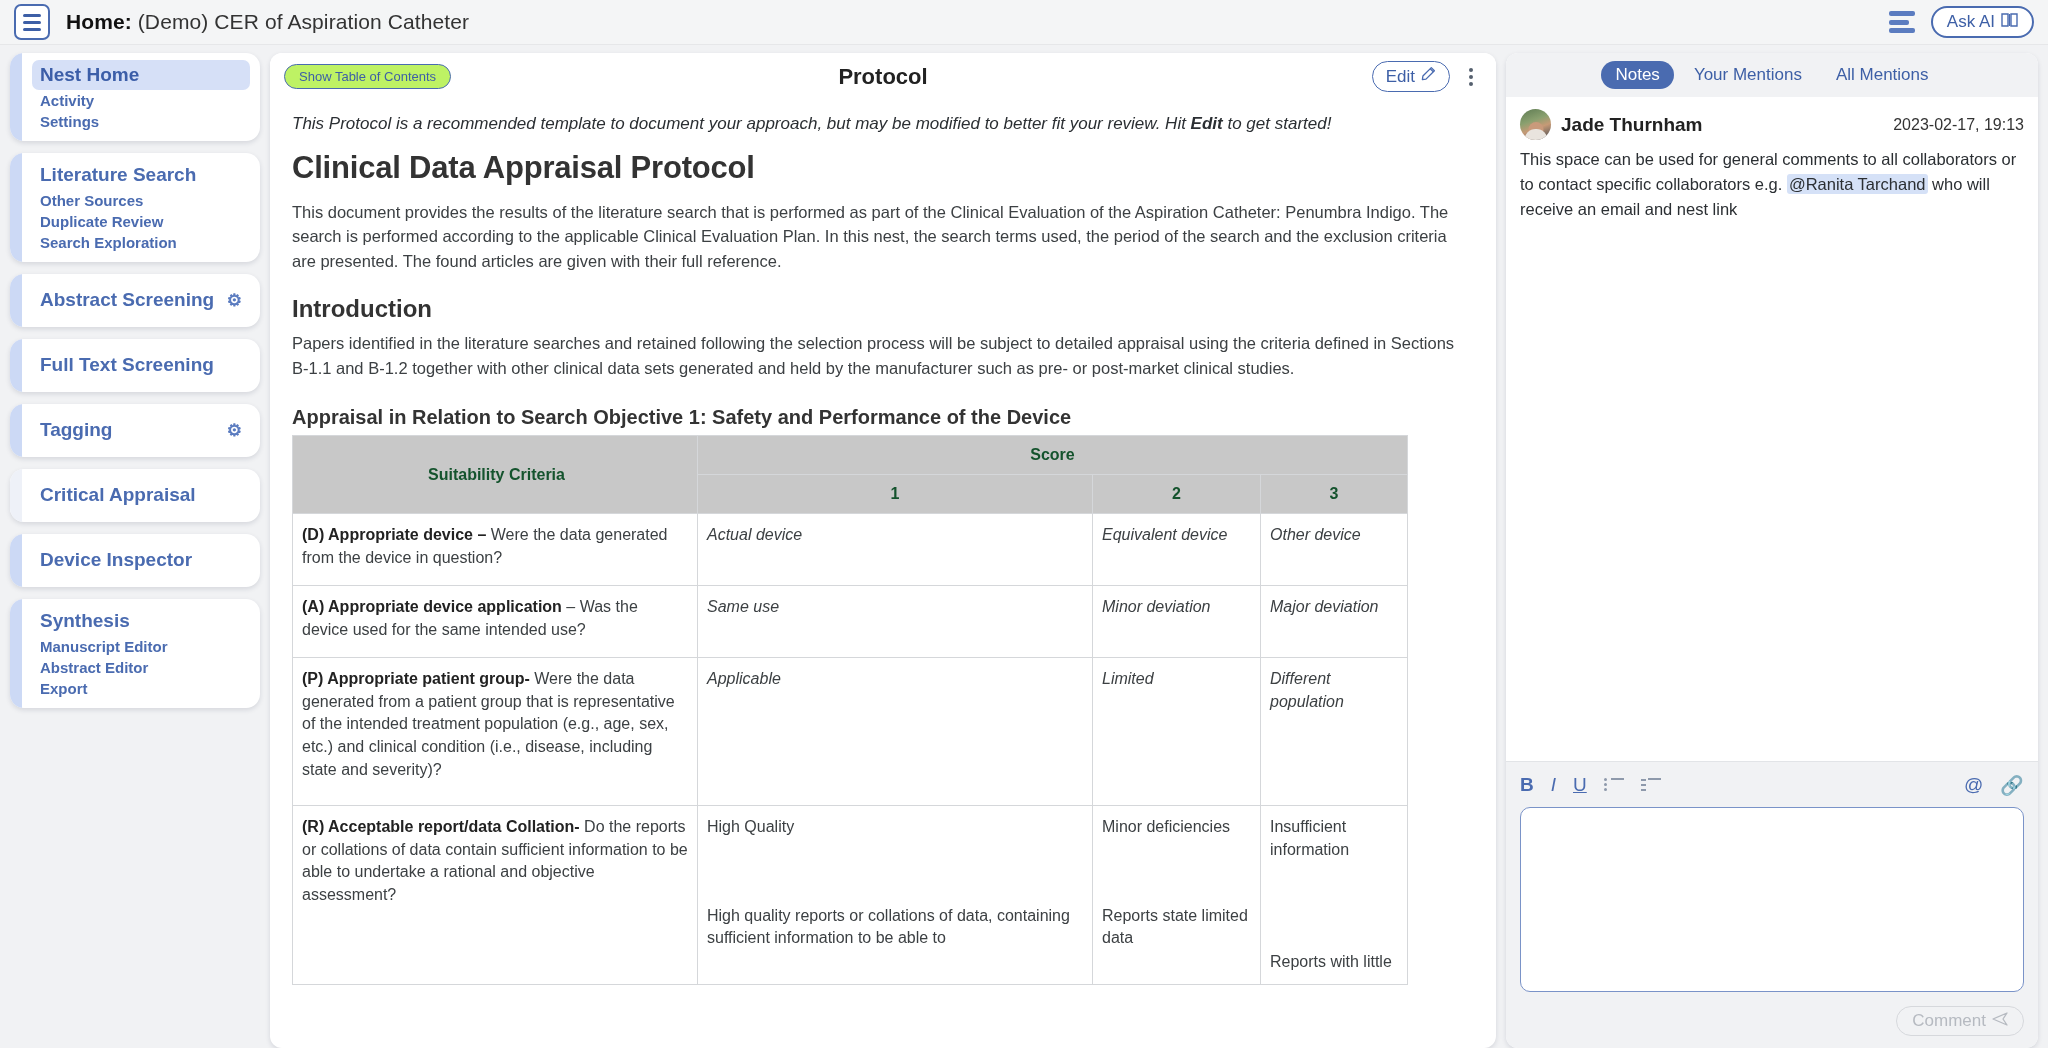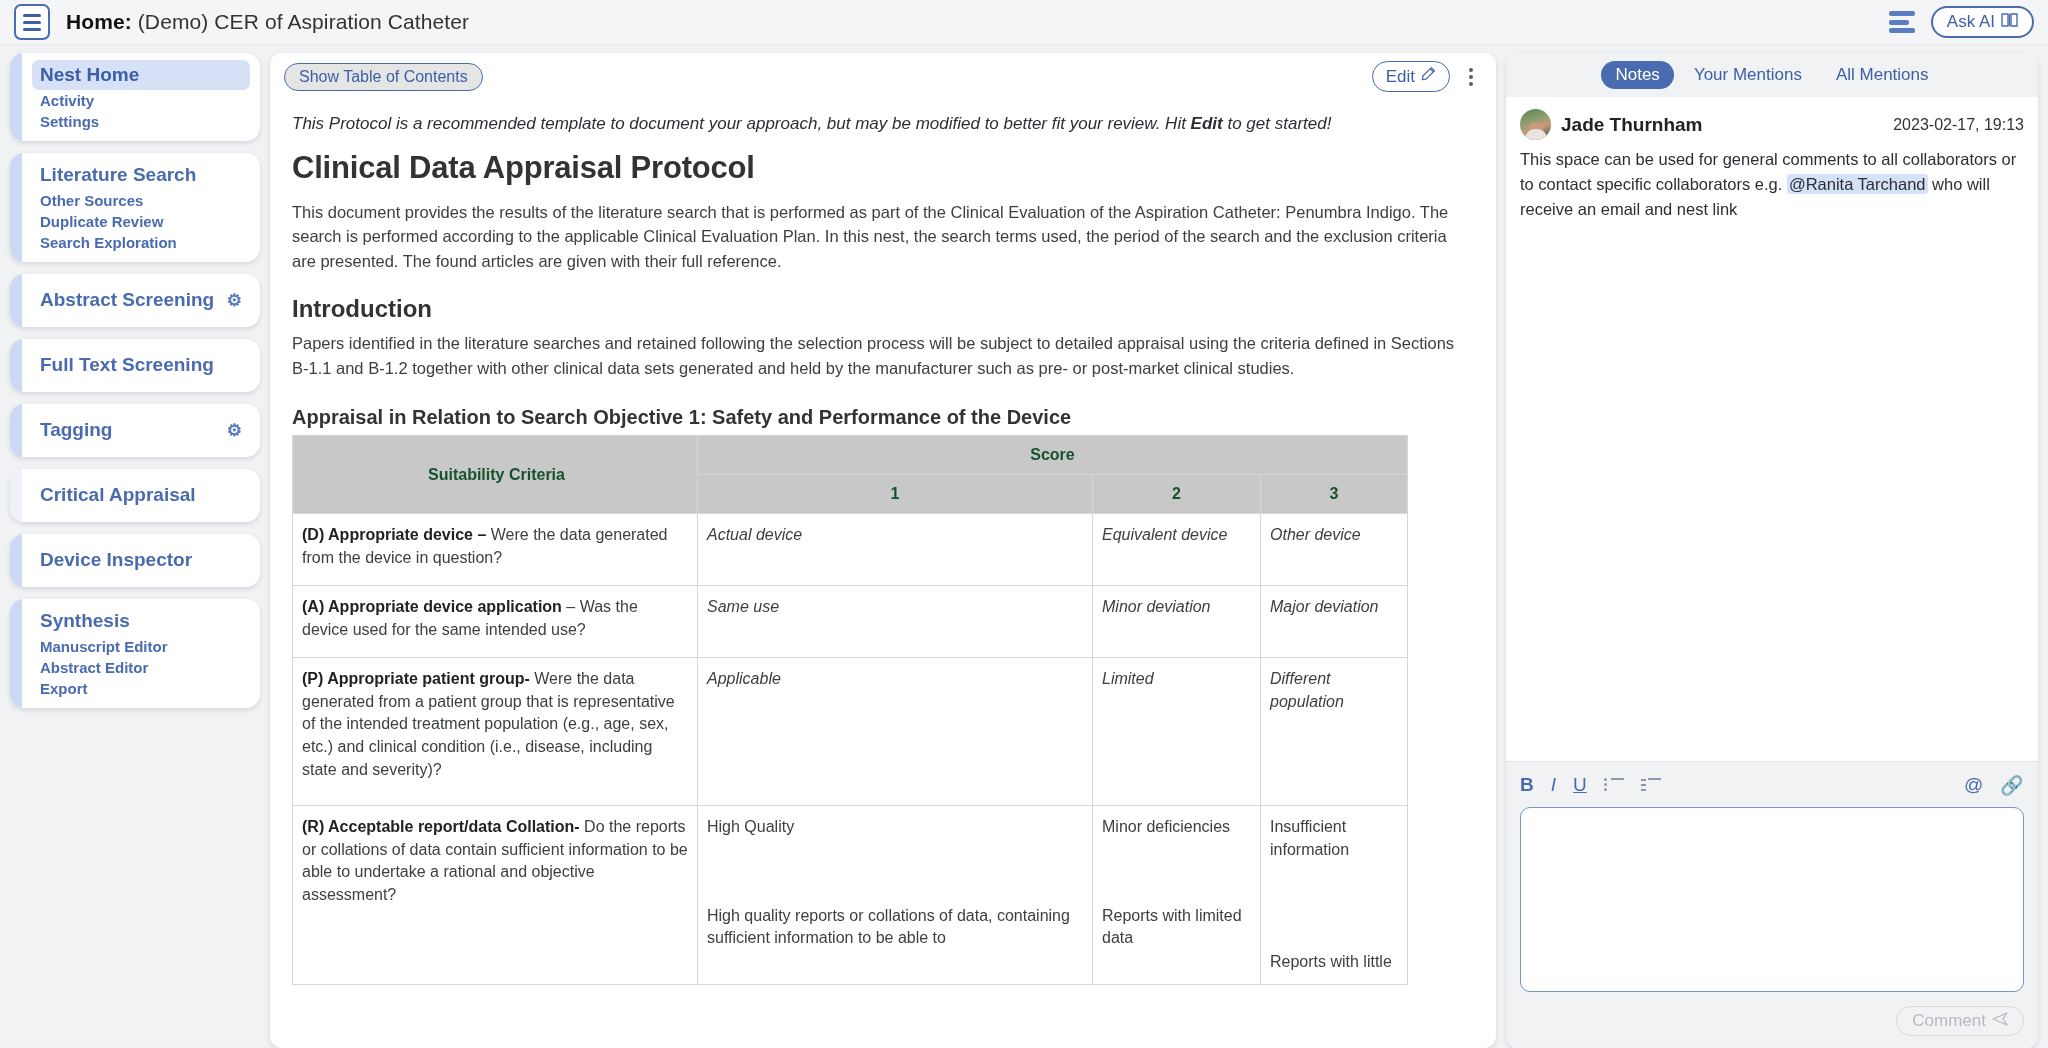--- a/index.html
+++ b/index.html
@@ -63,22 +63,22 @@
   
   .main{
     flex:1;background:#fff;border-radius:12px;box-shadow:0 2px 5px rgba(20,30,60,.13);
     display:flex;flex-direction:column;overflow:hidden;position:relative;
   }
   .doc-head{
     height:47px;flex:0 0 47px;display:flex;align-items:center;padding:0 14px;
     box-sizing:border-box;position:relative;background:#fff;
   }
   .toc-btn{
-    border:1.5px solid #4a6bb0;border-radius:16px;background:#e5e5e5;color:#3d5fa6;
-    font-size:16px;padding:4px 14px;cursor:pointer;
+    border:1.5px solid #4a6bb0;border-radius:16px;background:#bef264;color:#3d5fa6;
+    font-size:13px;padding:4px 14px;cursor:pointer;
   }
   .doc-title{
     position:absolute;left:0;right:0;text-align:center;font-size:22px;font-weight:bold;color:#222;
     pointer-events:none;
   }
   .doc-head-right{margin-left:auto;display:flex;align-items:center;gap:10px;z-index:2;}
   .edit-btn{
     border:1.5px solid #4a6bb0;border-radius:16px;background:#fff;color:#3d5fa6;
     font-size:17px;padding:4px 13px;cursor:pointer;display:flex;align-items:center;gap:5px;
   }
@@ -279,20 +279,21 @@
         <div class="nav-sub"><span>Abstract Editor</span></div>
         <div class="nav-sub"><span>Export</span></div>
       </div>
     </div>
 
   </div>
 
   <div class="main">
     <div class="doc-head">
       <button class="toc-btn">Show Table of Contents</button>
+      <div class="doc-title">Protocol</div>
       <div class="doc-head-right">
         <button class="edit-btn">
           <span>Edit</span>
           <span>
             <svg width="16" height="16" viewBox="0 0 16 16">
                 <path d="M11.3 1.6l3.1 3.1-8.4 8.4-3.6.5.5-3.6z" fill="none" stroke="#4a6bb0" stroke-width="1.3" stroke-linejoin="round"></path>
                 <path d="M10.2 2.7l3.1 3.1" stroke="#4a6bb0" stroke-width="1.3"></path>
               </svg>
           </span>
         </button>
@@ -365,21 +366,21 @@
               <b>(R) Acceptable report/data Collation-</b><span> Do the reports or collations of data contain sufficient information to be able to undertake a rational and objective assessment?</span>
             </td>
             <td>
               <div class="it">High Quality</div>
               <div style="height:66px"></div>
               <div>High quality reports or collations of data, containing sufficient information to be able to</div>
             </td>
             <td>
               <div class="it">Minor deficiencies</div>
               <div style="height:66px"></div>
-              <div>Reports with limited data</div>
+              <div>Reports state limited data</div>
             </td>
             <td>
               <div class="it">Insufficient information</div>
               <div style="height:90px"></div>
               <div>Reports with little</div>
             </td>
           </tr>
         </tbody>
       </table>
     </div>

